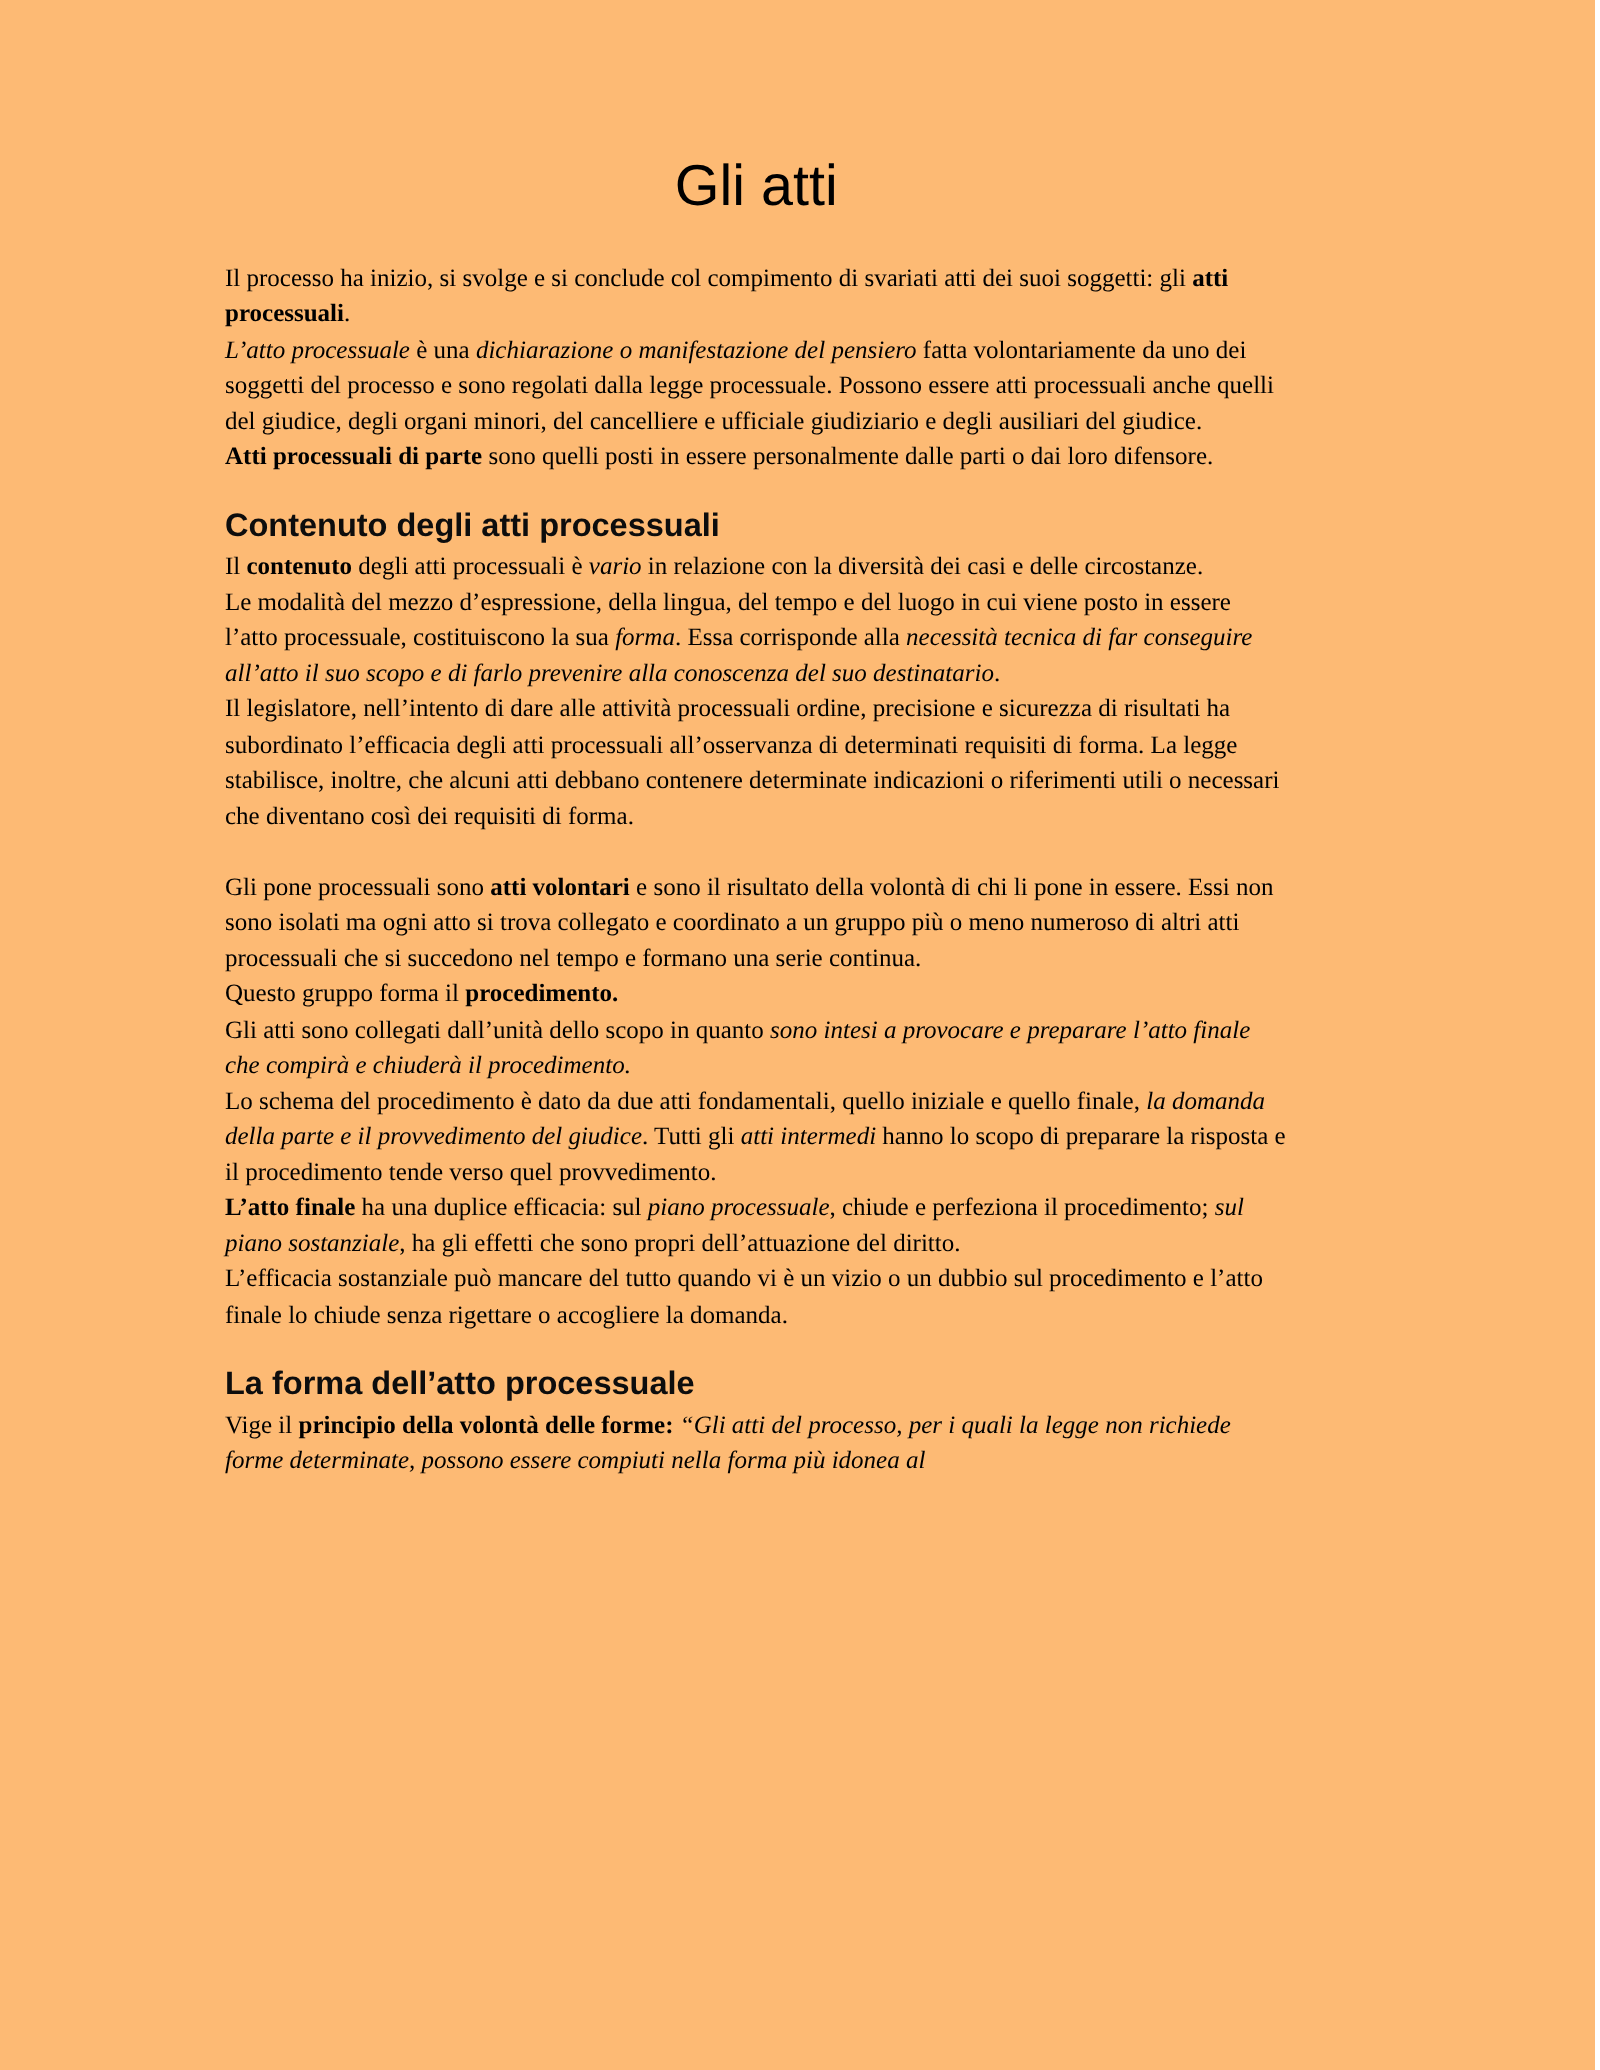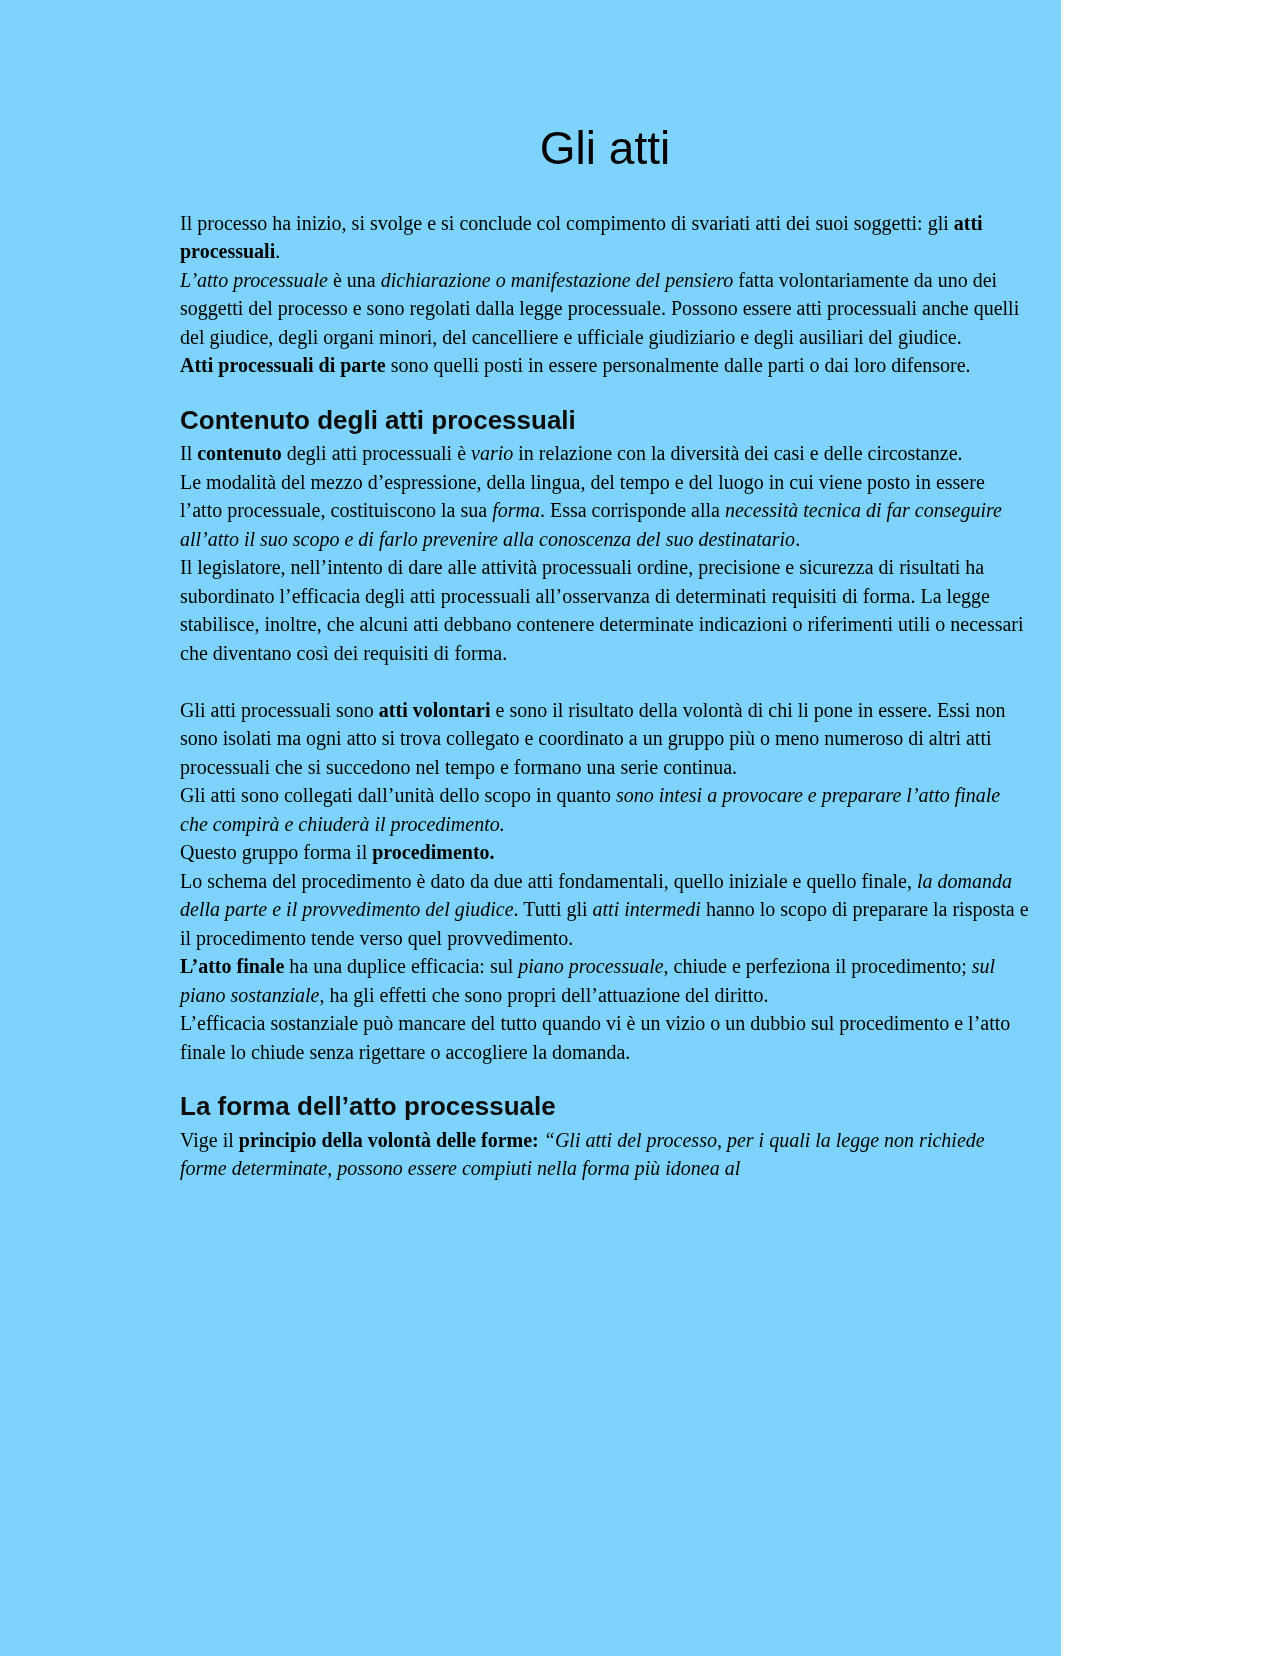--- a/index.html
+++ b/index.html
@@ -2,23 +2,23 @@
 <html><head>
 <meta charset="utf-8">
 <style>
   html, body {
     margin: 0;
     padding: 0;
     background: #ffffff;
   }
   .page {
     position: relative;
-    width: 1061px;
+    width: 1276px;
     height: 1656px;
-    background: #7dd3fc;
+    background: #fdba74;
     box-sizing: border-box;
     overflow: hidden;
   }
   .doc-body {
     box-sizing: border-box;
     padding: 122px 250px 40px 180px;
     width: 1280px;
     font-family: "Liberation Serif", serif;
     font-size: 20px;
     line-height: 28.5px;
@@ -57,22 +57,22 @@
   <div class="doc-body">
       <h1><span>Gli atti</span></h1>
       <p><span>Il processo ha inizio, si svolge e si conclude col compimento di svariati atti dei suoi soggetti: gli </span><span class="b">atti processuali</span><span>.</span></p>
       <p><span class="i">L’atto processuale</span><span> è una </span><span class="i">dichiarazione o manifestazione del pensiero</span><span> fatta volontariamente da uno dei soggetti del processo e sono regolati dalla legge processuale. Possono essere atti processuali anche quelli del giudice, degli organi minori, del cancelliere e ufficiale giudiziario e degli ausiliari del giudice.</span></p>
       <p><span class="b">Atti processuali di parte</span><span> sono quelli posti in essere personalmente dalle parti o dai loro difensore.</span></p>
       <h2><span>Contenuto degli atti processuali</span></h2>
       <p><span>Il </span><span class="b">contenuto</span><span> degli atti processuali è </span><span class="i">vario</span><span> in relazione con la diversità dei casi e delle circostanze.</span></p>
       <p><span>Le modalità del mezzo d’espressione, della lingua, del tempo e del luogo in cui viene posto in essere l’atto processuale, costituiscono la sua </span><span class="i">forma</span><span>. Essa corrisponde alla </span><span class="i">necessità tecnica di far conseguire all’atto il suo scopo e di farlo prevenire alla conoscenza del suo destinatario</span><span>.</span></p>
       <p><span>Il legislatore, nell’intento di dare alle attività processuali ordine, precisione e sicurezza di risultati ha subordinato l’efficacia degli atti processuali all’osservanza di determinati requisiti di forma. La legge stabilisce, inoltre, che alcuni atti debbano contenere determinate indicazioni o riferimenti utili o necessari che diventano così dei requisiti di forma.</span></p>
       <div class="spacer"></div>
-      <p><span>Gli atti processuali sono </span><span class="b">atti volontari</span><span> e sono il risultato della volontà di chi li pone in essere. Essi non sono isolati ma ogni atto si trova collegato e coordinato a un gruppo più o meno numeroso di altri atti processuali che si succedono nel tempo e formano una serie continua.</span></p>
+      <p><span>Gli pone processuali sono </span><span class="b">atti volontari</span><span> e sono il risultato della volontà di chi li pone in essere. Essi non sono isolati ma ogni atto si trova collegato e coordinato a un gruppo più o meno numeroso di altri atti processuali che si succedono nel tempo e formano una serie continua.</span></p>
+      <p><span>Questo gruppo forma il </span><span class="b">procedimento.</span></p>
       <p><span>Gli atti sono collegati dall’unità dello scopo in quanto </span><span class="i">sono intesi a provocare e preparare l’atto finale che compirà e chiuderà il procedimento.</span></p>
-      <p><span>Questo gruppo forma il </span><span class="b">procedimento.</span></p>
       <p><span>Lo schema del procedimento è dato da due atti fondamentali, quello iniziale e quello finale, </span><span class="i">la domanda della parte e il provvedimento del giudice</span><span>. Tutti gli </span><span class="i">atti intermedi</span><span> hanno lo scopo di preparare la risposta e il procedimento tende verso quel provvedimento.</span></p>
       <p><span class="b">L’atto finale</span><span> ha una duplice efficacia: sul </span><span class="i">piano processuale</span><span>, chiude e perfeziona il procedimento; </span><span class="i">sul piano sostanziale</span><span>, ha gli effetti che sono propri dell’attuazione del diritto.</span></p>
       <p><span>L’efficacia sostanziale può mancare del tutto quando vi è un vizio o un dubbio sul procedimento e l’atto finale lo chiude senza rigettare o accogliere la domanda.</span></p>
       <h2><span>La forma dell’atto processuale</span></h2>
       <p><span>Vige il </span><span class="b">principio della volontà delle forme:</span><span> </span><span class="i">“Gli atti del processo, per i quali la legge non richiede forme determinate, possono essere compiuti nella forma più idonea al</span></p>
     </div>
 </div>
 
 </body></html>

